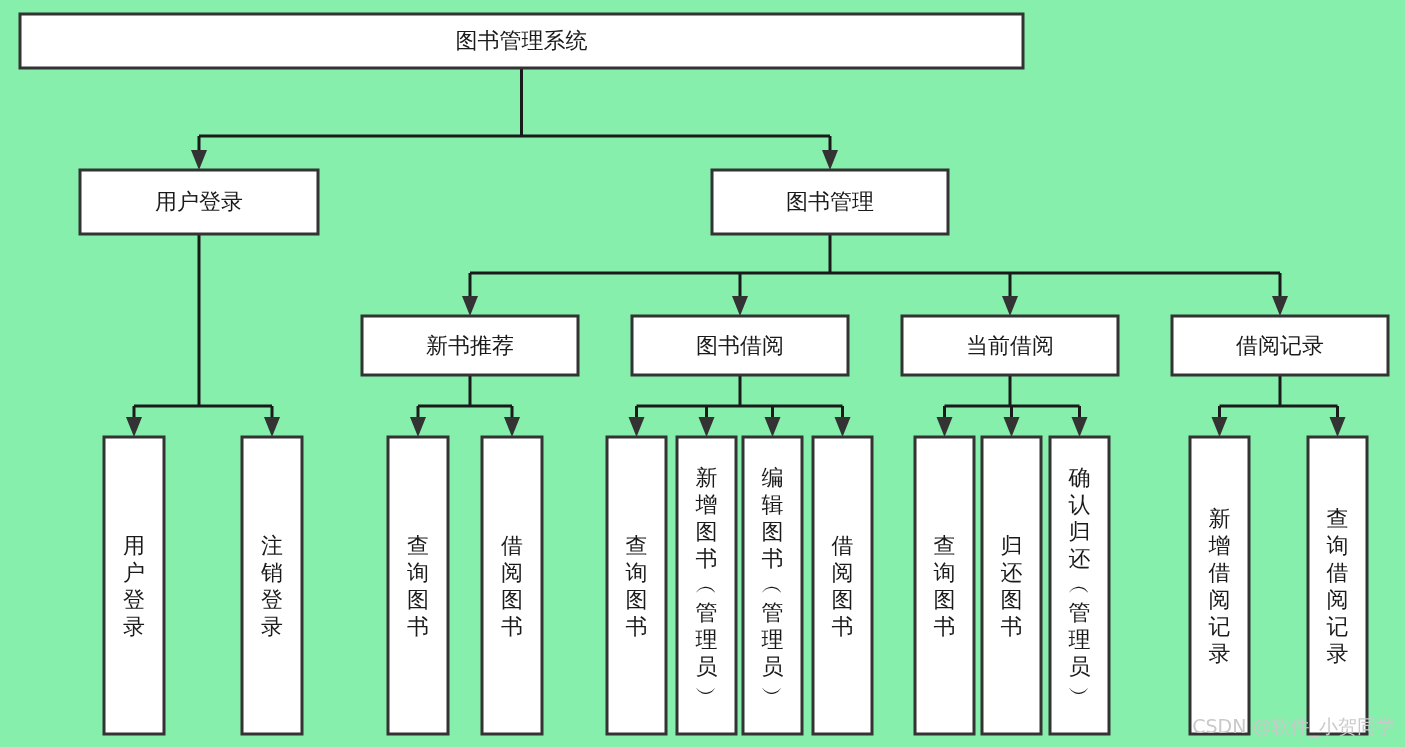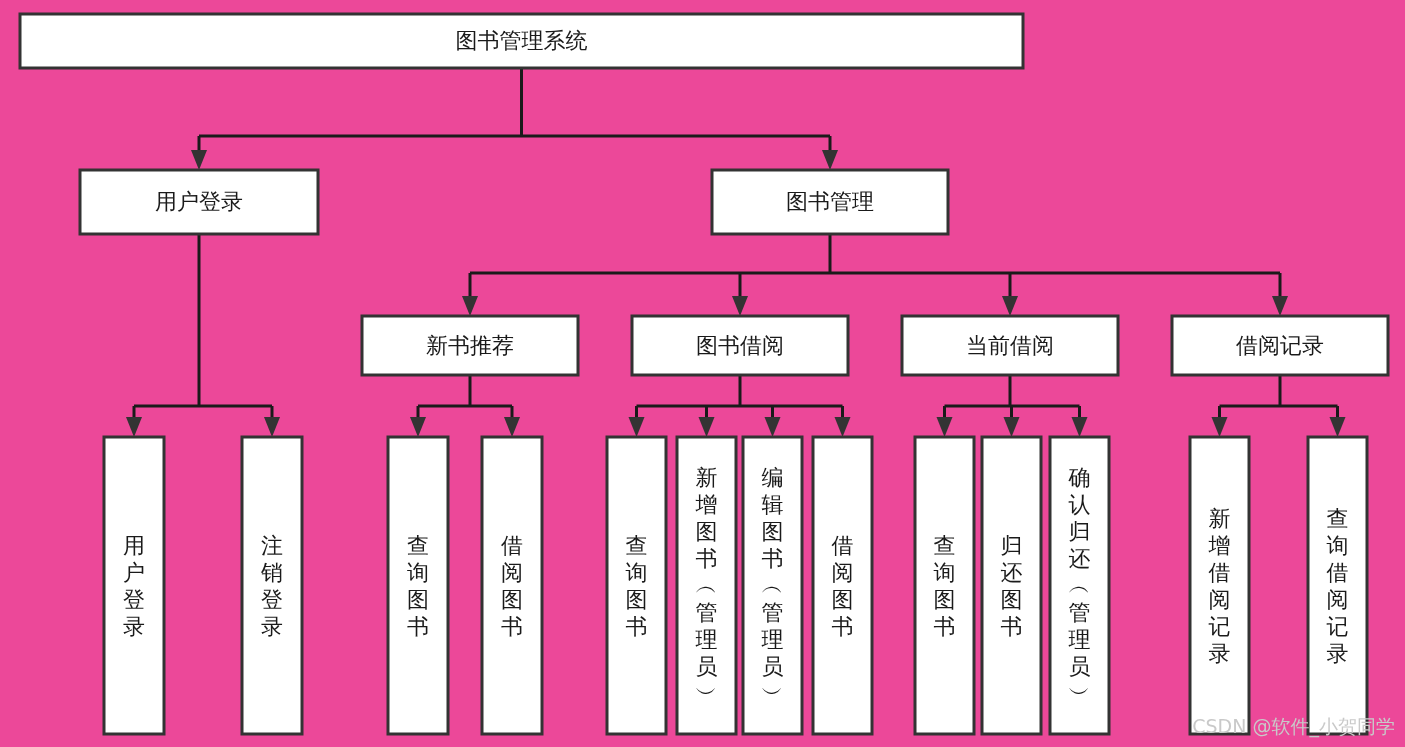--- a/index.html
+++ b/index.html
@@ -8,21 +8,21 @@
     padding: 0;
     background: #ffffff;
   }
   body {
     font-family: "DejaVu Sans", "Liberation Sans", sans-serif;
   }
   #diagram-root {
     position: relative;
     width: 1405px;
     height: 747px;
-    background: #ec4899;
+    background: #86efac;
     overflow: hidden;
   }
   svg#tree-svg {
     position: absolute;
     left: 0;
     top: 0;
     width: 1405px;
     height: 747px;
     display: block;
   }

